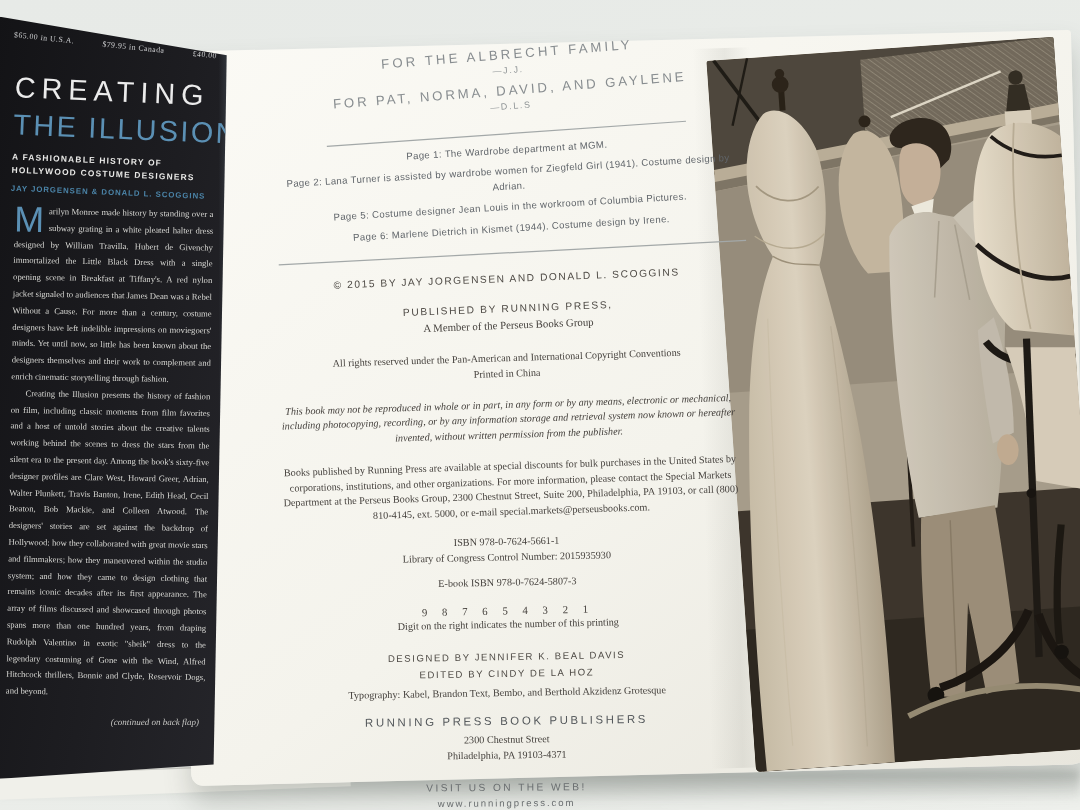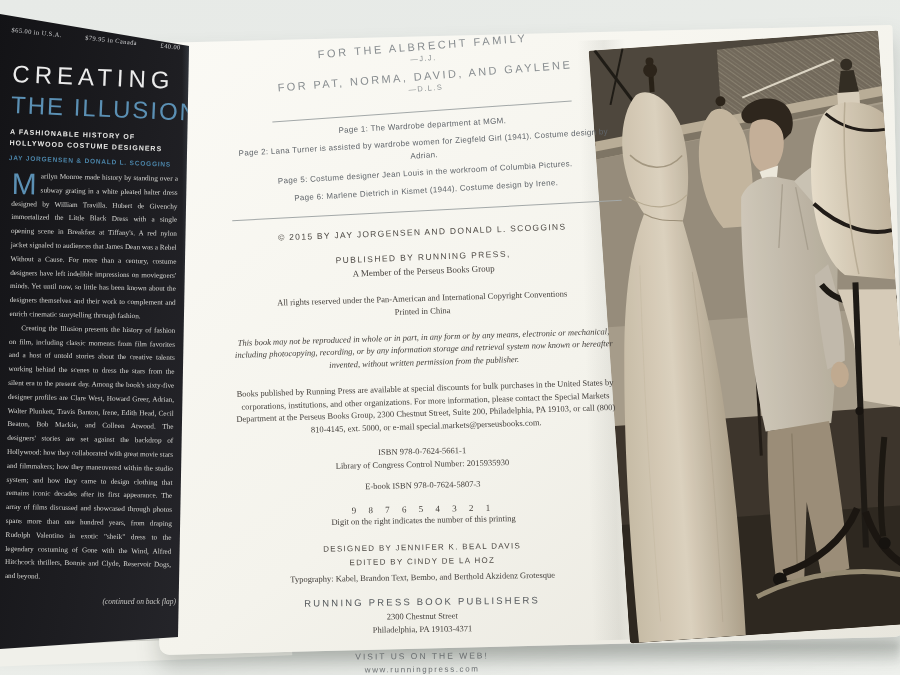--- a/index.html
+++ b/index.html
@@ -38,22 +38,22 @@
     line-height:1.5;white-space:nowrap;}
   .flap-authors{margin-top:6px;font-size:6.5px;font-weight:bold;letter-spacing:.8px;
     color:#4b84a8;white-space:nowrap;}
   .flap-body{position:absolute;left:12px;top:170px;width:166px;transform:rotate(1deg);
     transform-origin:left top;font-size:7.2px;line-height:13.8px;text-align:justify;
     color:#d9d9d5;}
   .dropcap{float:left;font-size:30px;line-height:24px;color:#5b90b4;margin:2px 4px 0 0;
     font-family:"Liberation Sans","DejaVu Sans",sans-serif;}
   .flap-body p.p2{margin:0;text-indent:12px;}
   .flap-body p{margin:0;}
-  .flap-continued{position:absolute;left:0;top:597px;width:176px;text-align:right;
-    font-style:italic;font-size:7.5px;color:#c7c7c4;}
+  .flap-continued{position:absolute;left:0;top:597px;width:176px;text-align:center;
+    font-style:italic;font-size:7.5px;color:#c7c7c4;padding-left:41px;}
   
   .center-col{position:absolute;left:232px;top:40px;width:380px;text-align:center;
     color:#45413d;}
   .sec{transform-origin:center top;}
   .s1{transform:rotate(-4.5deg);}
   .s2{transform:rotate(-3.4deg);margin-top:8px;}
   .s3{transform:rotate(-2.2deg);margin-top:16px;}
   .s4{transform:rotate(-1.8deg);margin-top:16px;}
   .s5{transform:rotate(-1.2deg);margin-top:12px;}
   .s6{transform:rotate(-1deg);margin-top:14px;}

